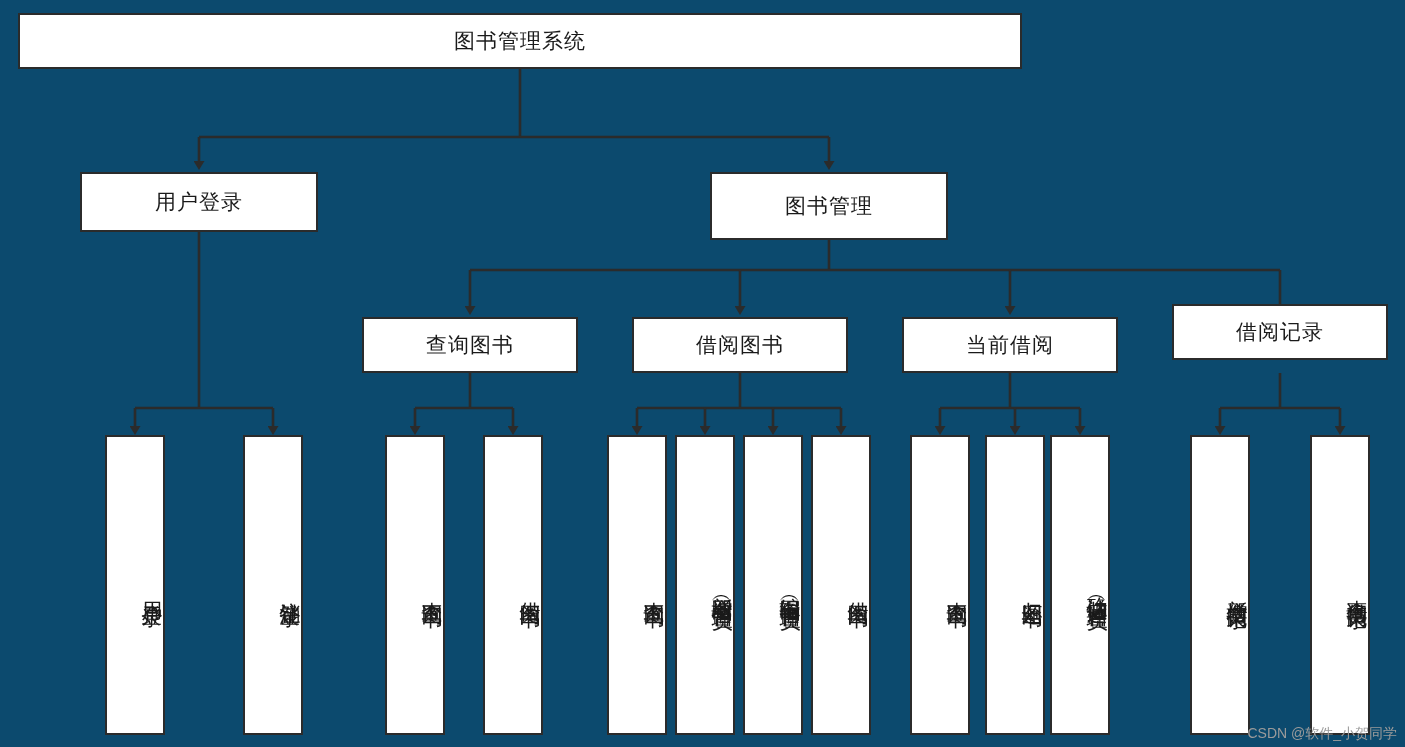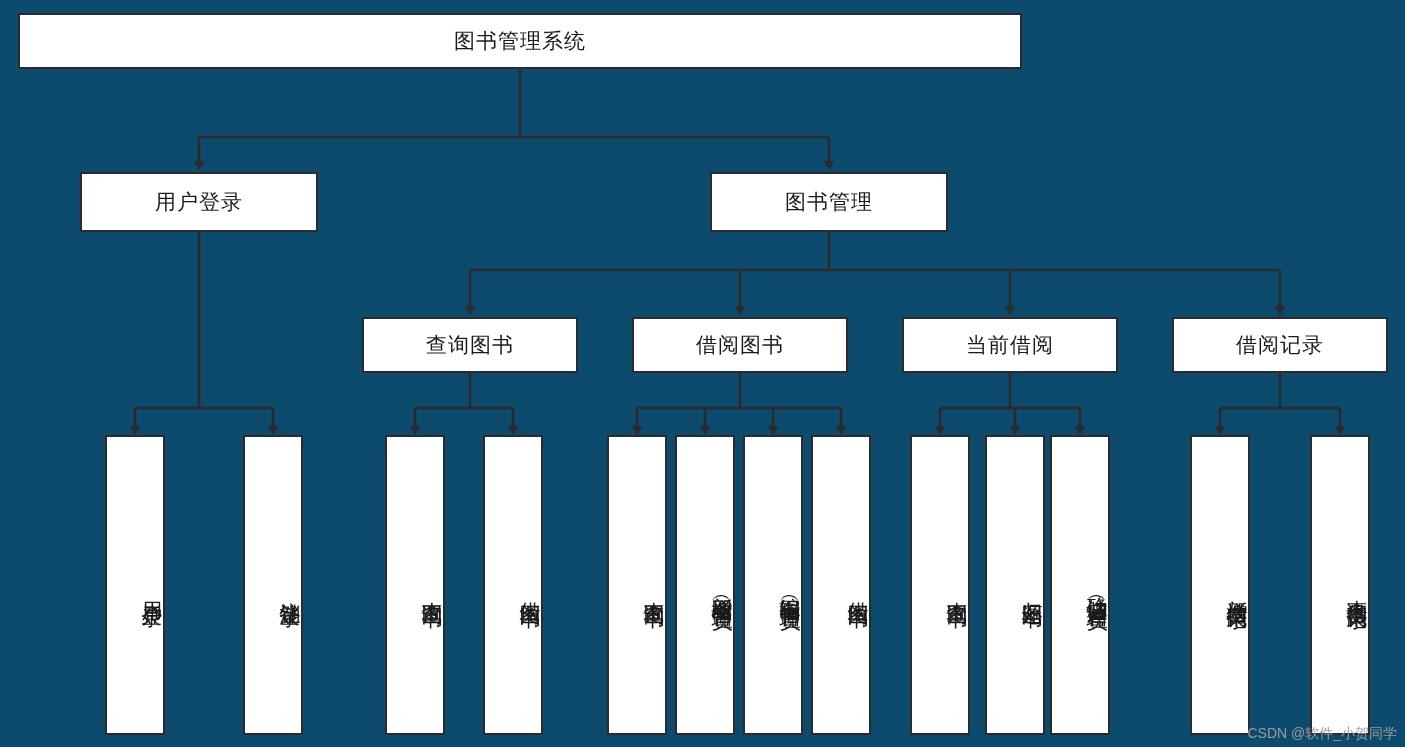--- a/index.html
+++ b/index.html
@@ -121,34 +121,34 @@
     </g>
   </svg>
 
   <div class="node h" style="left:18px; top:13px; width:1004px; height:56px;">
     <span>图书管理系统</span>
   </div>
 
   <div class="node h" style="left:80px; top:172px; width:238px; height:60px;">
     <span>用户登录</span>
   </div>
-  <div class="node h" style="left:710px; top:172px; width:238px; height:60px;">
+  <div class="node h" style="left:710px; top:172px; width:238px; height:68px;">
     <span>图书管理</span>
   </div>
 
   <div class="node h" style="left:362px; top:317px; width:216px; height:56px;">
     <span>查询图书</span>
   </div>
   <div class="node h" style="left:632px; top:317px; width:216px; height:56px;">
     <span>借阅图书</span>
   </div>
   <div class="node h" style="left:902px; top:317px; width:216px; height:56px;text-align:right;">
     <span>当前借阅</span>
   </div>
-  <div class="node h" style="left:1172px; top:317px; width:216px; height:56px;">
+  <div class="node h" style="left:1172px; top:304px; width:216px; height:56px;">
     <span>借阅记录</span>
   </div>
 
   <div class="node v" style="left:105px; top:435px; width:60px; height:300px;">
     <span class="vlabel">用户登录</span>
   </div>
   <div class="node v" style="left:243px; top:435px; width:60px; height:300px;">
     <span class="vlabel">注销登录</span>
   </div>
   <div class="node v" style="left:385px; top:435px; width:60px; height:300px;">

